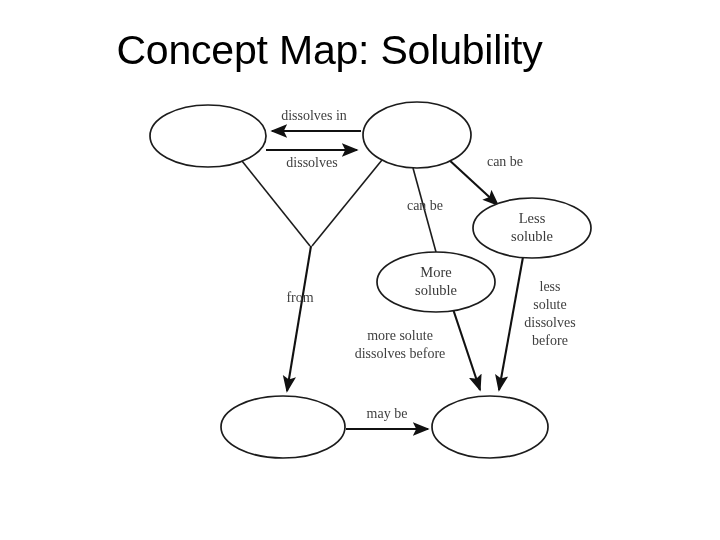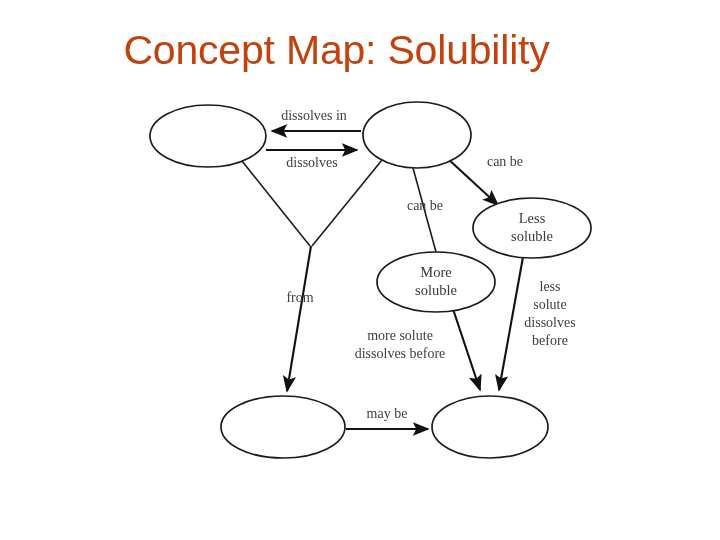--- a/index.html
+++ b/index.html
@@ -14,29 +14,29 @@
     font-family: "Liberation Sans", sans-serif;
     position: relative;
   }
   #slide {
     position: absolute;
     inset: 0;
     background: #ffffff;
   }
   #slide-title {
     position: absolute;
-    left: 11px;
+    left: 4px;
     top: 26px;
     width: 651px;
     text-align: center;
     font-family: "Liberation Sans", sans-serif;
     font-size: 41px;
     font-weight: 400;
     letter-spacing: -0.2px;
-    color: #c2410c;
+    color: #000000;
     line-height: 48px;
     white-space: nowrap;
   }
   #concept-map {
     position: absolute;
     left: 120px;
     top: 88px;
     width: 500px;
     height: 400px;
   }

